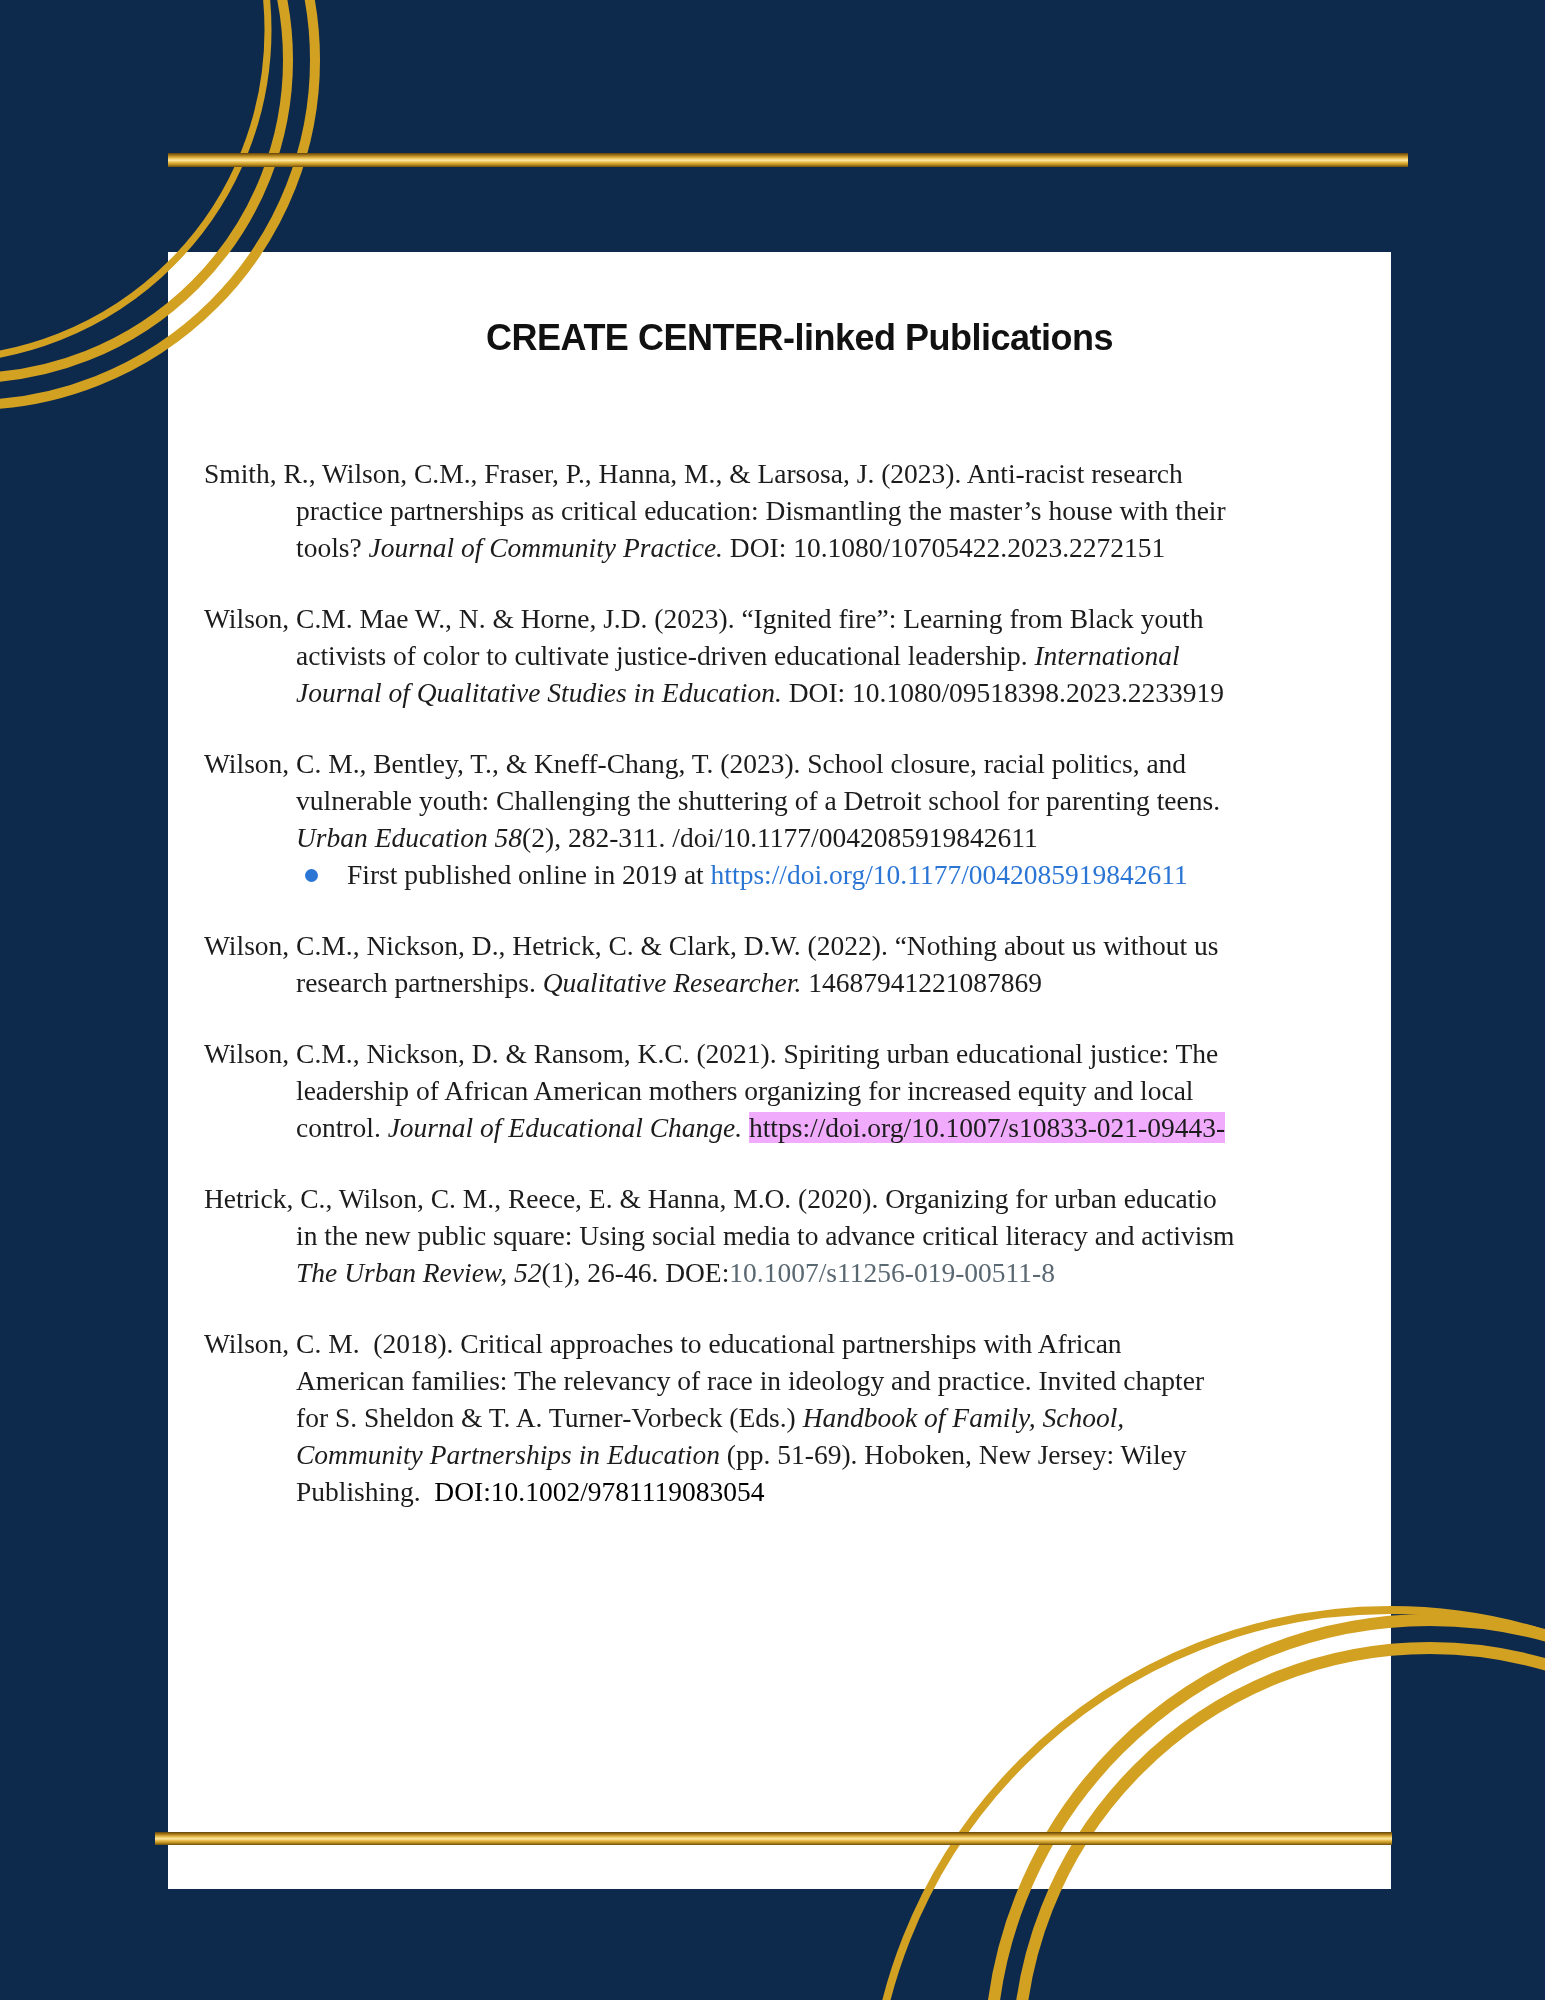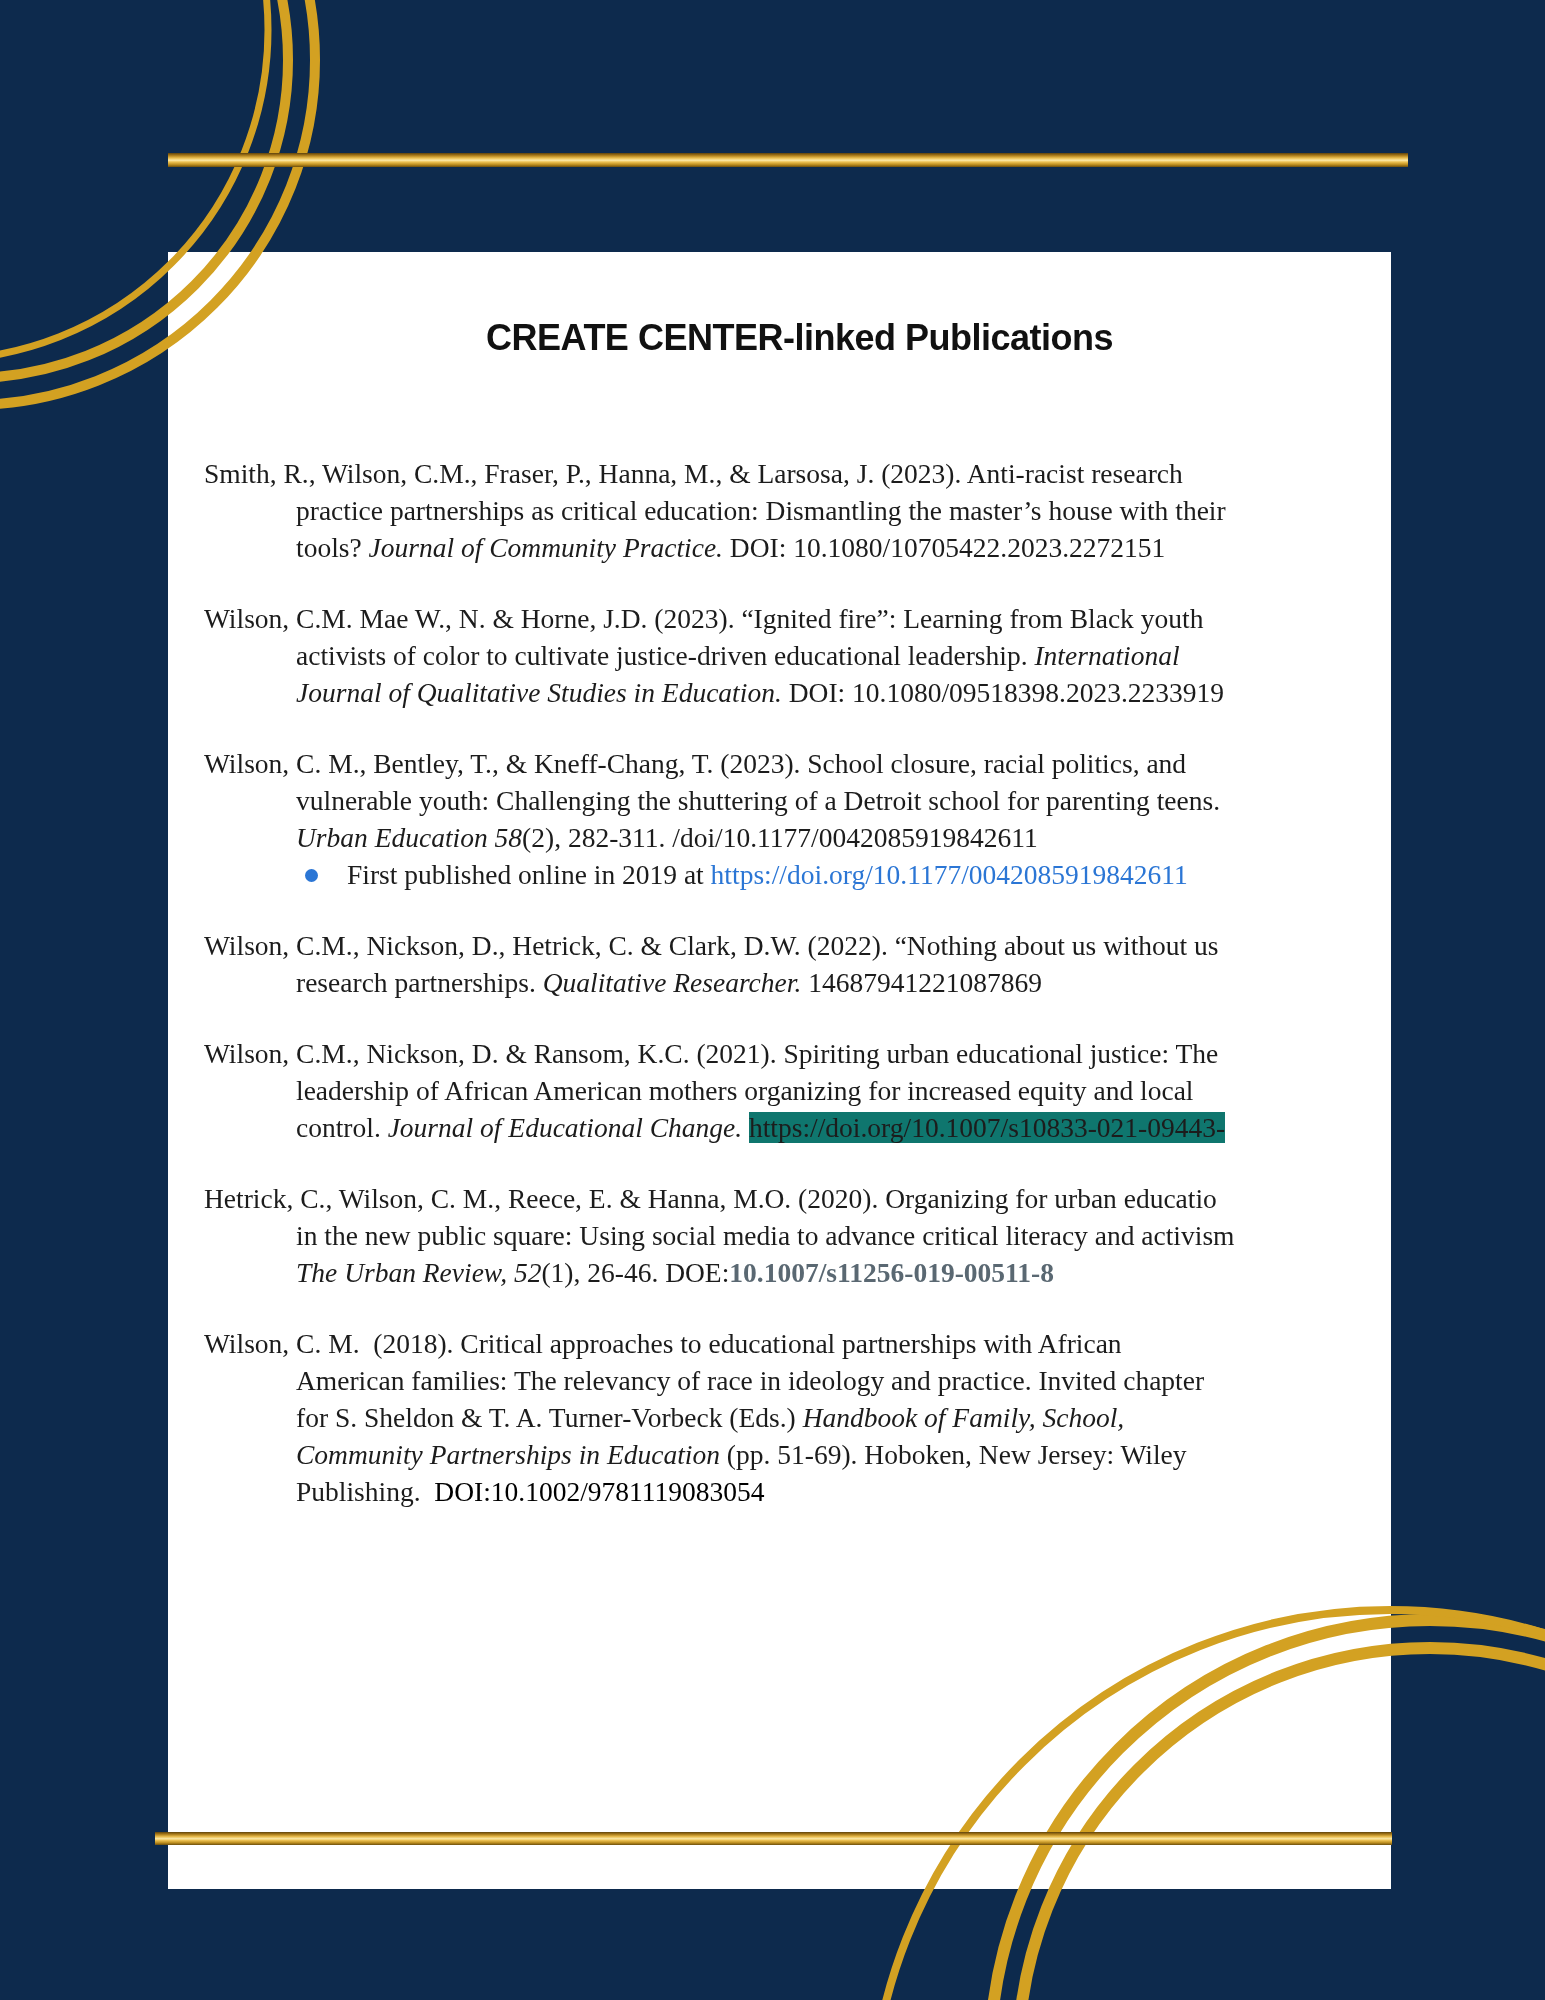--- a/index.html
+++ b/index.html
@@ -32,22 +32,22 @@
   .ref{margin:14px 0 34px 0;}
   .line{height:37px;line-height:37px;white-space:nowrap;}
   .line.cont{margin-left:92px;}
   .line.bullet{margin-left:101px;}
   .dot{
     display:inline-block;width:13px;height:13px;border-radius:50%;
     background:#2b76d5;margin-right:29px;vertical-align:2px;
   }
   .it{font-style:italic;}
   .lnk{color:#2b76d5;}
-  .hl{background:#0f766e;color:#1c1c1c;}
-  .gd{color:#5a6872;font-weight:bold;}
+  .hl{background:#f0abfc;color:#1c1c1c;}
+  .gd{color:#5a6872;}
   .gl{color:#000000;}
 </style>
 </head>
 <body>
 
 <div class="panel">
   <div class="title">CREATE CENTER-linked Publications</div>
   <div class="refs" id="refs">
       <div class="ref">
         <div class="line first"><span class="">Smith, R., Wilson, C.M., Fraser, P., Hanna, M., &amp; Larsosa, J. (2023). Anti-racist research</span></div>

